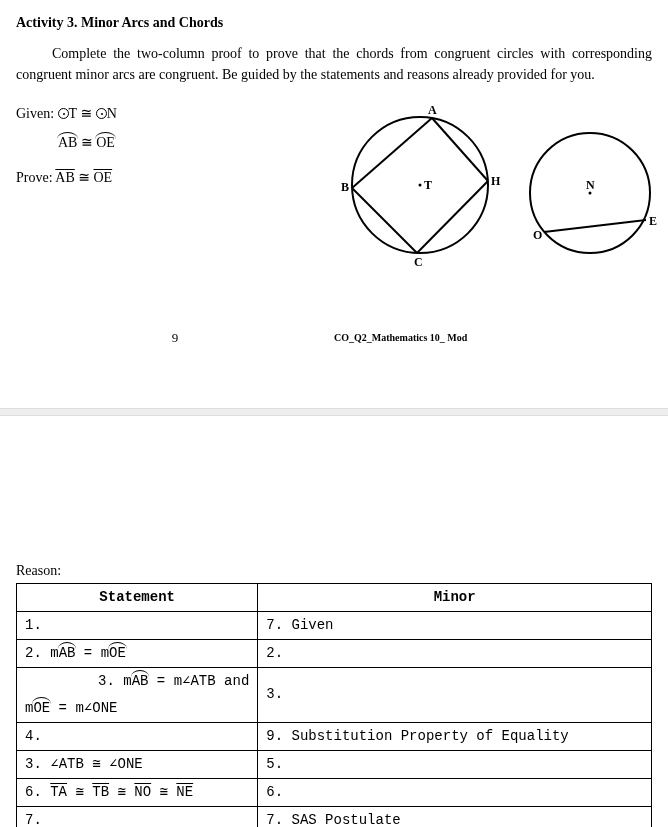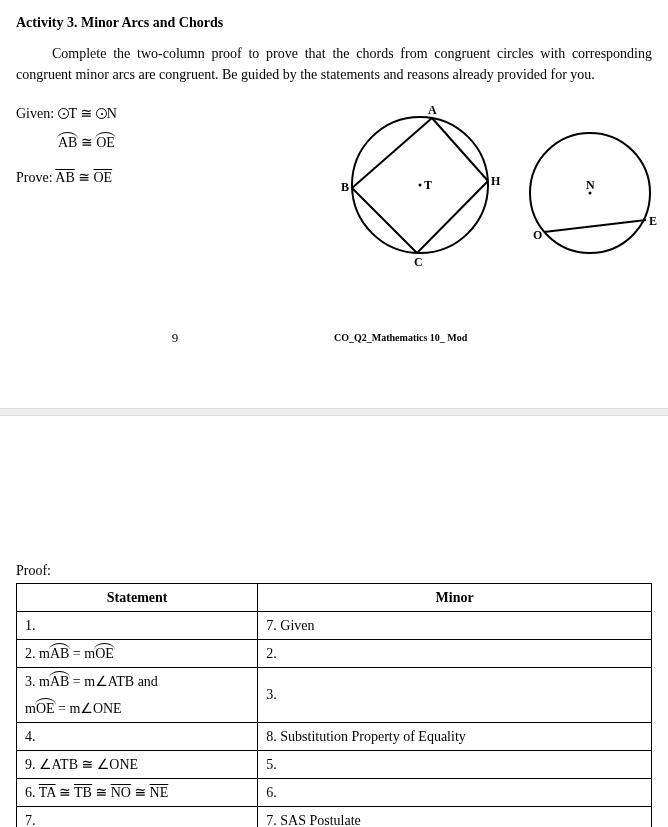--- a/index.html
+++ b/index.html
@@ -30,21 +30,21 @@
       height: 8px; background: #eee; border-top: 1px solid #ddd; border-bottom: 1px solid #ddd;
       margin: 24px -16px 24px -16px;
     }
     .spacer { height: 120px; }
     .proof-label { margin-bottom: 2px; }
     table.proof {
       width: 100%; border-collapse: collapse;
     }
     table.proof th, table.proof td {
       border: 1px solid #000; padding: 3px 8px; text-align: left;
-      font-family: Liberation Serif, serif;
+      font-family: Liberation Mono, monospace;
     }
     table.proof th { text-align: center; font-weight: bold; }
     table.proof th:first-child { width: 38%; }
     .over { text-decoration: overline; }
     .arc { position: relative; }
     .arc::before {
       content: ""; position: absolute;
       left: -1px; right: -1px; top: -3px; height: 6px;
       border-top: 1px solid #000; border-radius: 50% 50% 0 0 / 100% 100% 0 0;
     }
@@ -109,56 +109,56 @@
 
 <div class="middle-row">
   <div class="page-num">9</div>
   <div class="doc-code">CO_Q2_Mathematics 10_ Mod</div>
 </div>
 
 <div class="separator"></div>
 
 <div class="spacer"></div>
 
-<div class="proof-label">Proof:</div>
+<div class="proof-label">Reason:</div>
 <table class="proof">
   <thead>
     <tr>
       <th>Statement</th>
       <th>Minor</th>
     </tr>
   </thead>
   <tbody>
     <tr>
       <td>1.</td>
       <td>7. Given</td>
     </tr>
     <tr>
       <td>
         <span>2. </span><span>m</span><span class="arc">AB</span><span> = m</span><span class="arc">OE</span>
       </td>
       <td>2.</td>
     </tr>
     <tr>
-      <td style="border-bottom:none;">
+      <td style="border-bottom:none;text-align:right;">
         <span>3. </span><span>m</span><span class="arc">AB</span><span> = m∠ATB</span><span> and</span>
       </td>
       <td rowspan="2">3.</td>
     </tr>
     <tr>
       <td style="border-top:none;">
         <span>m</span><span class="arc">OE</span><span> = m∠ONE</span>
       </td>
     </tr>
     <tr>
       <td>4.</td>
-      <td>8. Substitution Property of Equality</td>
+      <td>9. Substitution Property of Equality</td>
     </tr>
     <tr>
-      <td>9. ∠ATB   ≅  ∠ONE</td>
+      <td>3. ∠ATB   ≅  ∠ONE</td>
       <td>5.</td>
     </tr>
     <tr>
       <td>
         <span>6. </span><span class="over">TA</span><span> ≅ </span><span class="over">TB</span><span> ≅ </span><span class="over">NO</span><span> ≅ </span><span class="over">NE</span>
       </td>
       <td>6.</td>
     </tr>
     <tr>
       <td>7.</td>

